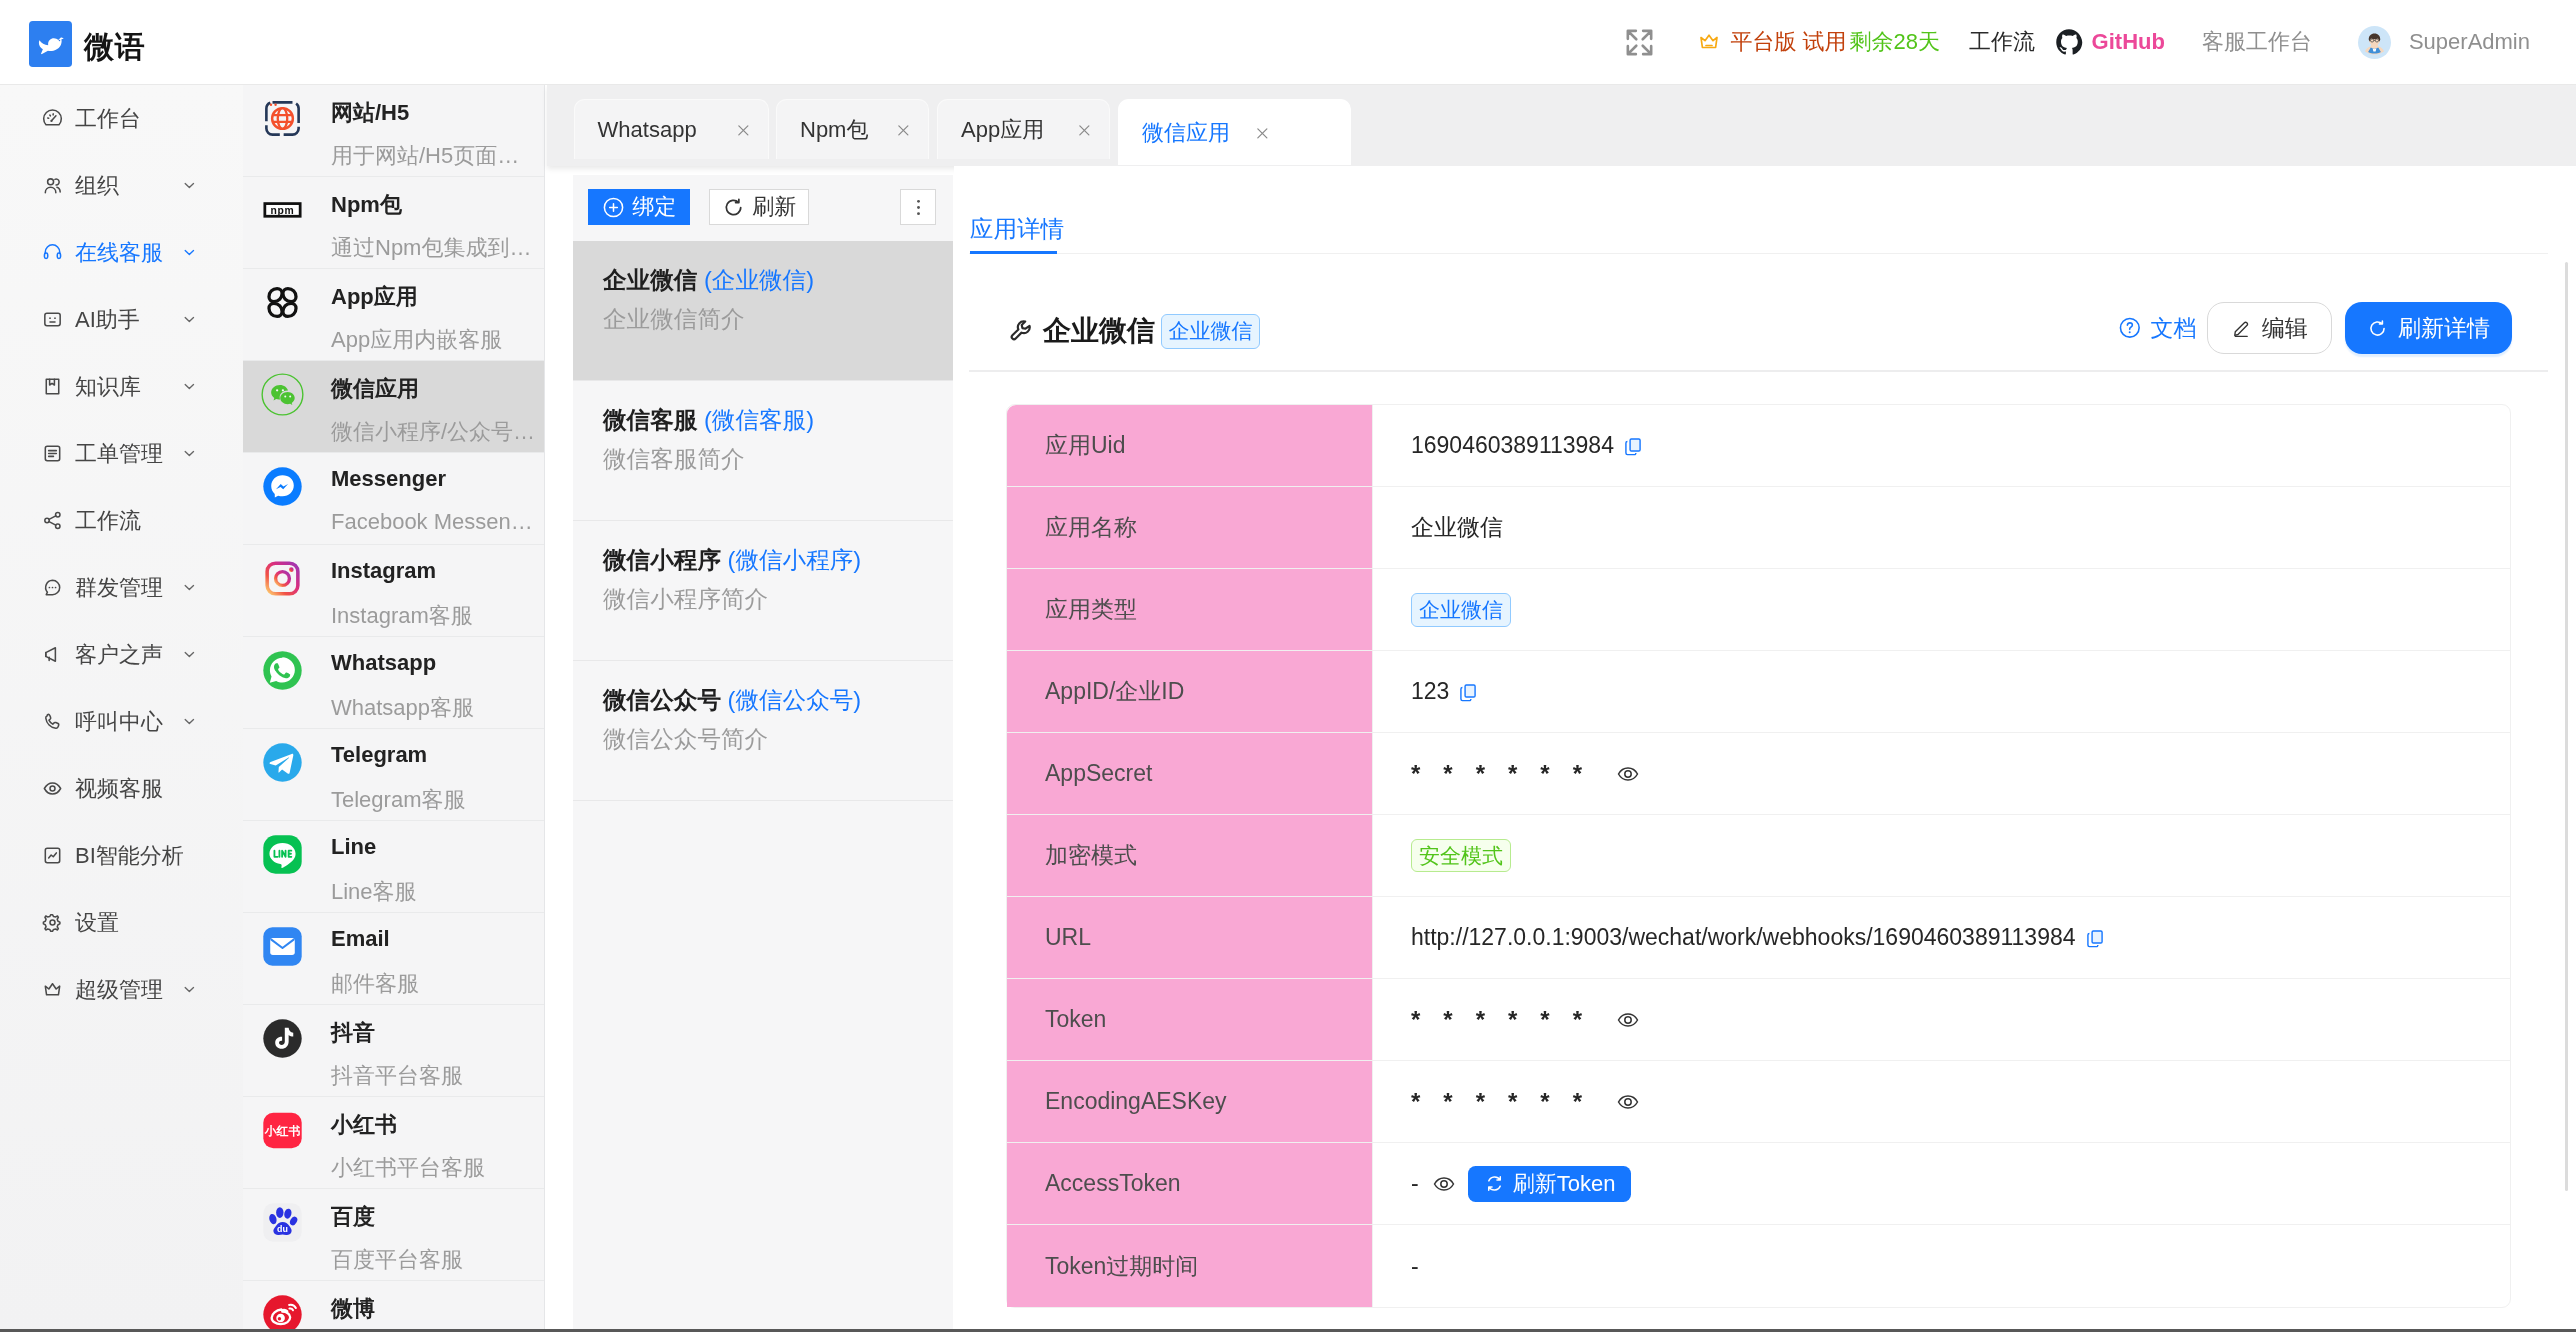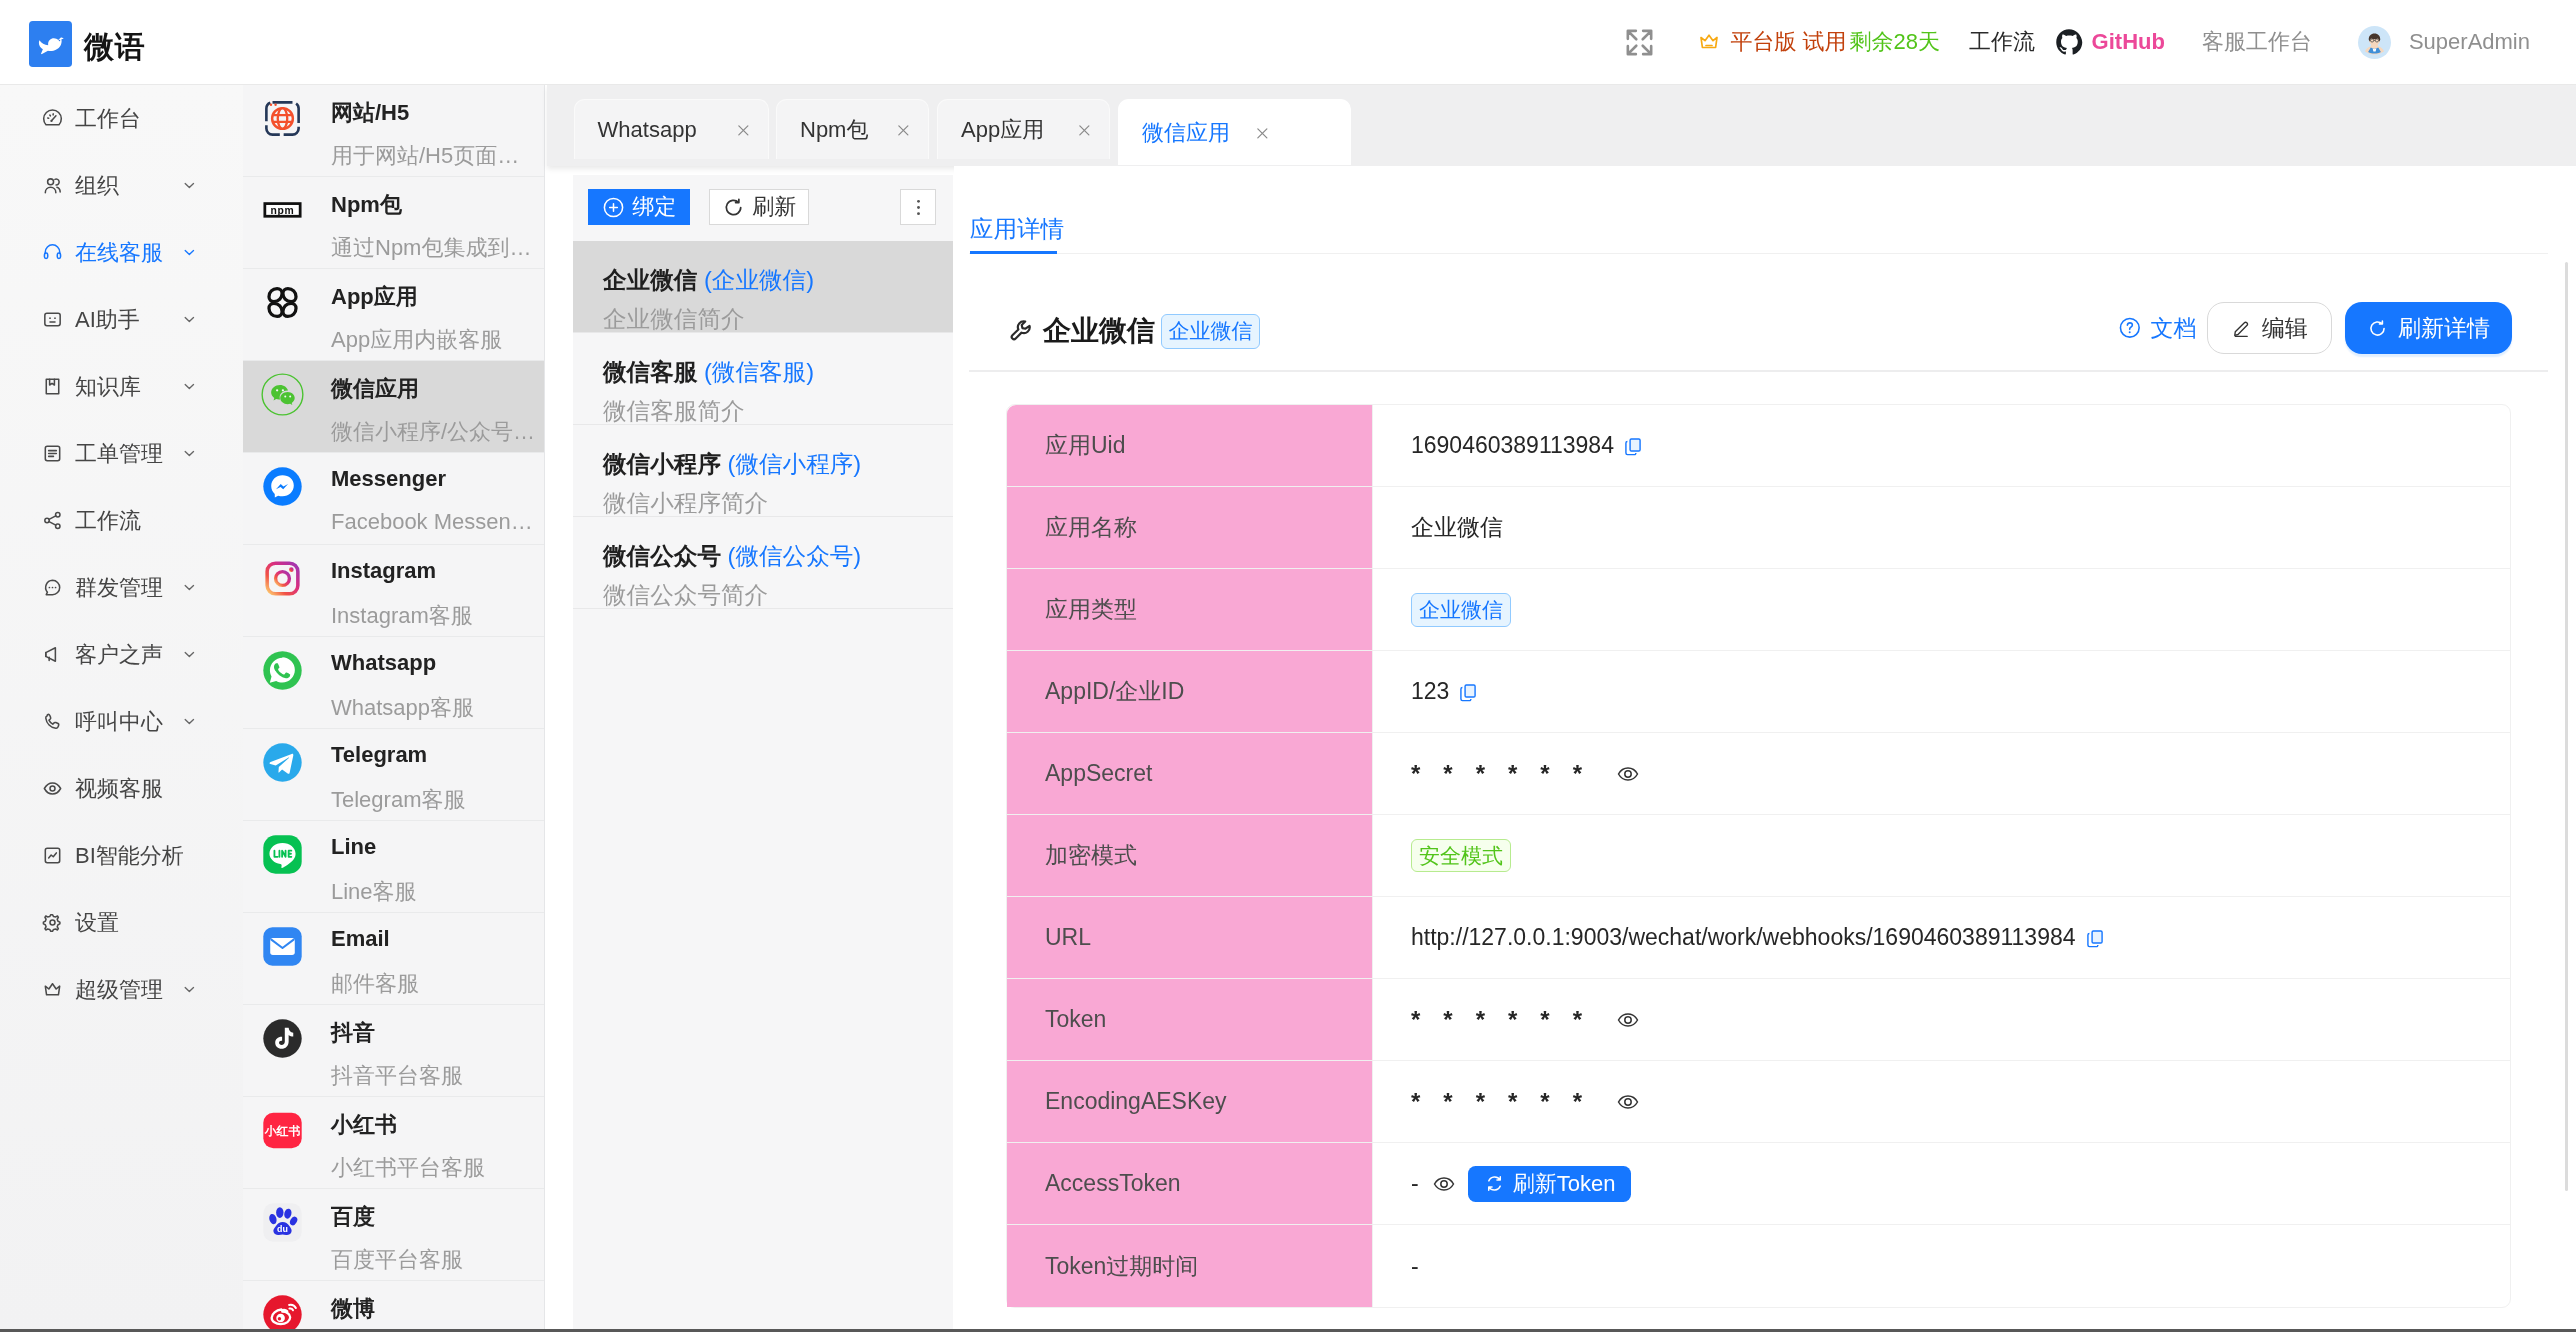--- a/index.html
+++ b/index.html
@@ -41,21 +41,21 @@
 .tab.act{justify-content:flex-start}
 .tab.act .x{margin-left:23.6px}
 .tab.act{background:#fff;border-color:#fff;height:66px;color:#1677ff;z-index:2}
 
 .lpanel{position:absolute;left:26px;top:90px;width:380px;height:1157px;background:#f6f6f7}
 .btnrow{position:relative;height:66px}
 .btn{display:inline-flex;align-items:center;justify-content:center;border-radius:0;
  font-size:22px;position:absolute;top:14.4px;height:36px}
 .btn.blue{background:#1677ff;color:#fff;border:none}
 .btn.white{background:#fff;color:#333;border:1.5px solid #d9d9d9}
-.li{position:relative;height:92px;border-bottom:0.8px solid #e8e8e9}
+.li{position:relative;height:140px;border-bottom:0.8px solid #e8e8e9}
 .li.sel{background:#d9d9d9}
 .li .lt{position:absolute;left:30px;top:23px;font-size:23.6px;font-weight:700;color:#1f1f1f;white-space:nowrap}
 .li .lt .bl{color:#1677ff;font-weight:400}
 .li .ls{position:absolute;left:30px;top:62px;font-size:23.6px;color:#9b9b9b}
 
 .detail{position:absolute;left:407px;top:81px;width:1622px;height:1167px;background:#fff}
 .dtabs{position:absolute;left:15px;top:0;width:1579px;height:88px;border-bottom:1.5px solid #f0f0f0}
 .dtab{position:absolute;left:0.8px;top:47px;font-size:23.6px;color:#1677ff}
 .dline{position:absolute;left:0.8px;top:85px;width:87px;height:3px;background:#1677ff}
 .dhead{position:absolute;left:15px;top:90px;width:1579px;height:199px}

